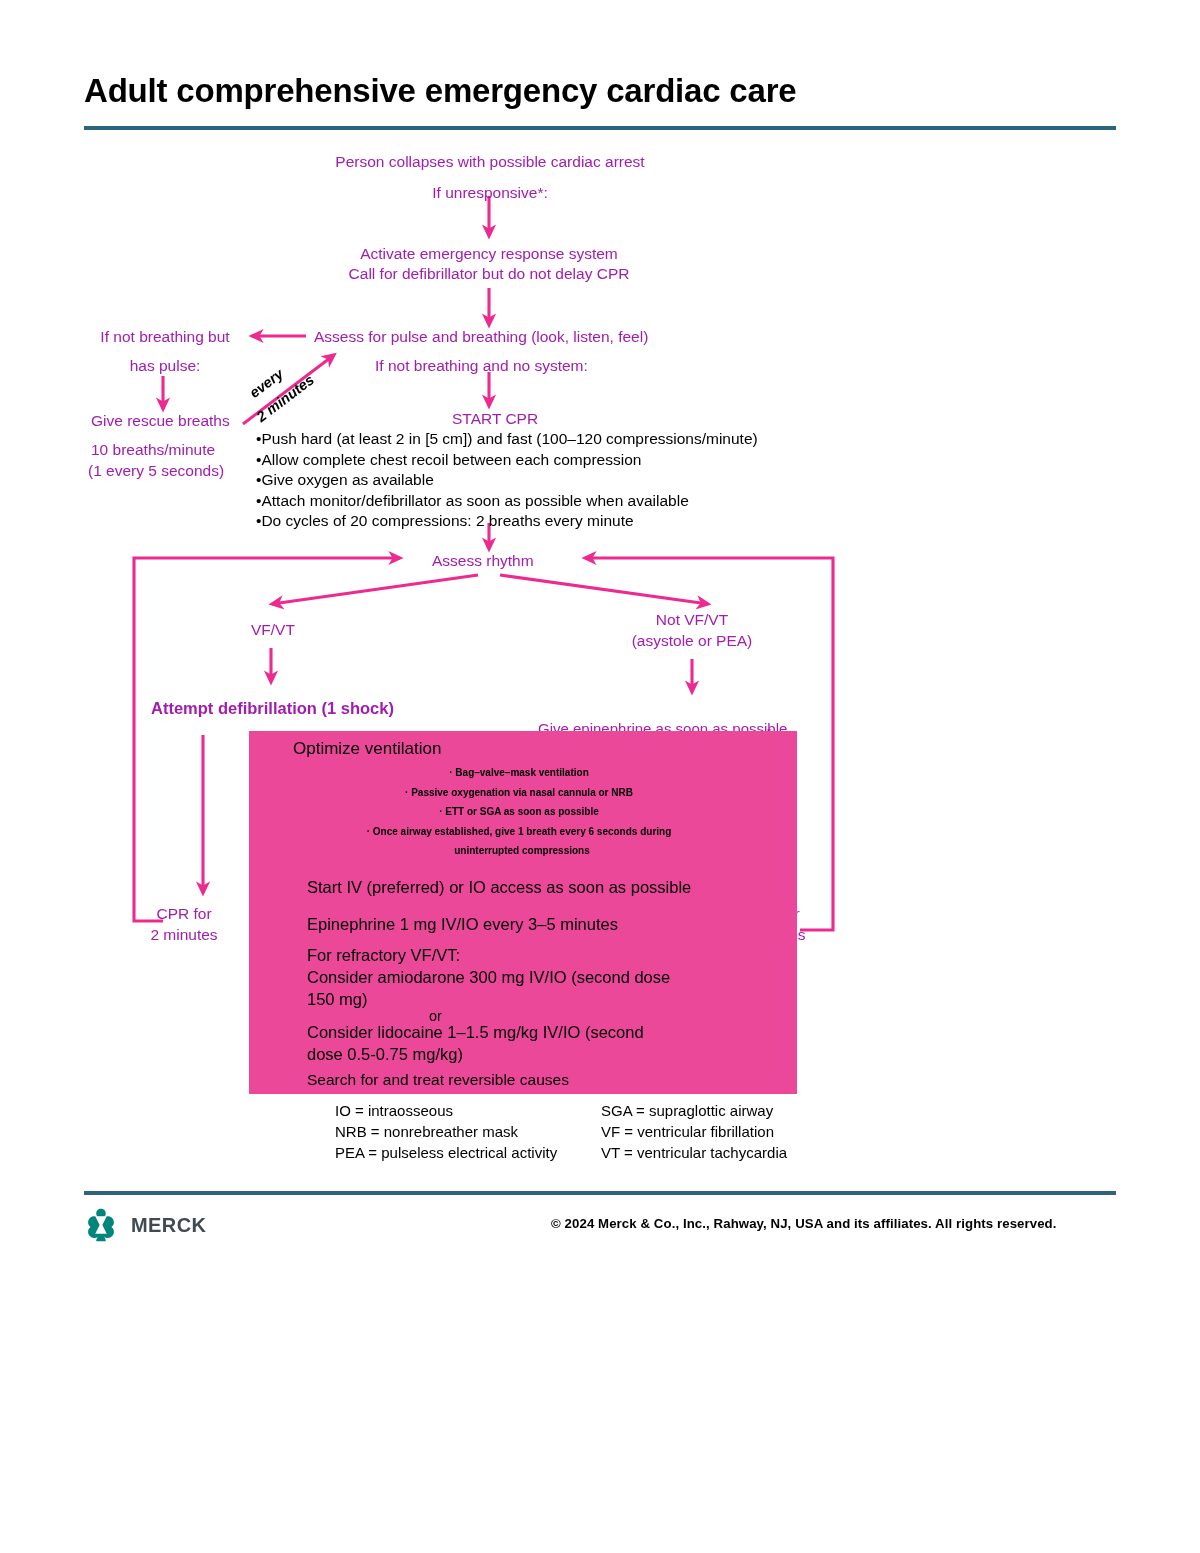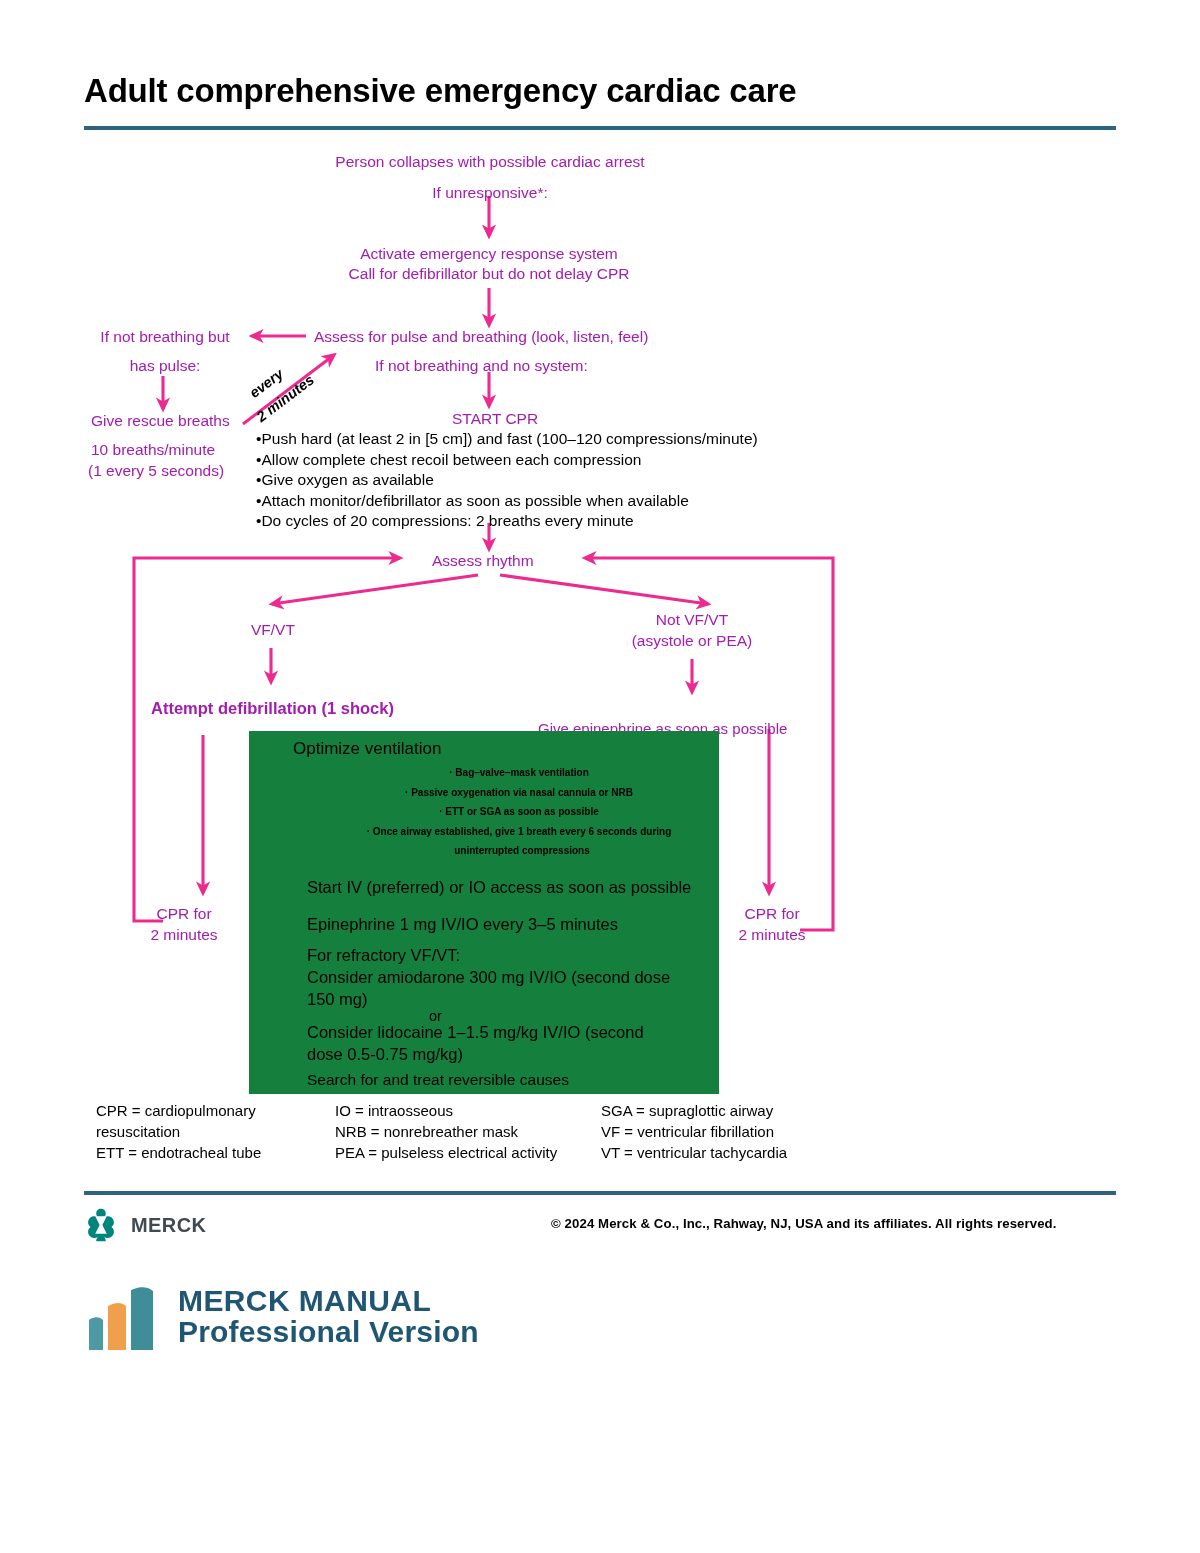--- a/index.html
+++ b/index.html
@@ -76,24 +76,23 @@
     width: 1200px;
     height: 1553px;
     pointer-events: none;
   }
 
   
   .pink-panel {
     position: absolute;
     left: 249px;
     top: 731px;
-    width: 446px;
+    width: 548px;
     height: 363px;
-    background: #15803d;
-    padding-left: 24px;
+    background: #ec4899;
   }
   .pp-title {
     position: absolute;
     left: 44px;
     top: 8px;
     font-size: 17px;
     font-weight: normal;
     white-space: nowrap;
   }
   .pp-sublist {
@@ -311,25 +310,20 @@
     <div class="pp-or" style="left:180px; top:277px;">or</div>
 
     <div class="pp-block" style="left:58px; top:290px;">
       <div>Consider lidocaine 1–1.5 mg/kg IV/IO (second</div>
       <div>dose 0.5-0.75 mg/kg)</div>
     </div>
 
     <div class="pp-line" style="left:58px; top:338px; font-size:15.5px;">Search for and treat reversible causes</div>
   </div>
 
-  <div class="legend-col" style="left:96px; top:1100px;">
-    <div>CPR = cardiopulmonary</div>
-    <div>resuscitation</div>
-    <div>ETT = endotracheal tube</div>
-  </div>
 
   <div class="legend-col" style="left:601px; top:1100px;">
     <div>SGA = supraglottic airway</div>
     <div>VF =  ventricular fibrillation</div>
     <div>VT =  ventricular tachycardia</div>
   </div>
 
   <div class="legend-col" style="left:335px; top:1100px;">
     <div>IO = intraosseous</div>
     <div>NRB = nonrebreather mask</div>
@@ -348,25 +342,14 @@
                C20 88 12 80 12 70 C12 64 15 59 19 56
                C15 53 12 48 12 42 C12 32 20 24 30 24
                C34 24 38 25 41 27 C38 24 36 20 36 16 C36 8 42 2 50 2 Z"></path>
       <path fill="#ffffff" d="M33 24 L67 24 L54 50 L67 76 L33 76 L46 50 Z"></path>
     </svg>
     <span class="merck-word">MERCK</span>
   </div>
 
   <div class="copyright">© 2024 Merck &amp; Co., Inc., Rahway, NJ, USA and its affiliates. All rights reserved.</div>
 
-  <div class="mm-logo">
-    <svg width="78" height="74" viewBox="0 0 78 74">
-      <path fill="#4d9aa4" d="M3 40 C3 40 11 34 17 40 L17 70 L3 70 Z"></path>
-      <path fill="#f0a04b" d="M22 26 C22 26 33 19 40 26 L40 70 L22 70 Z"></path>
-      <path fill="#3f8d96" d="M45 10 C45 10 58 3 67 11 L67 70 L45 70 Z"></path>
-    </svg>
-    <div class="mm-text">
-      <div class="mm-line1">MERCK MANUAL</div>
-      <div class="mm-line2">Professional Version</div>
-    </div>
-  </div>
 
 </div>
 
 </body></html>

